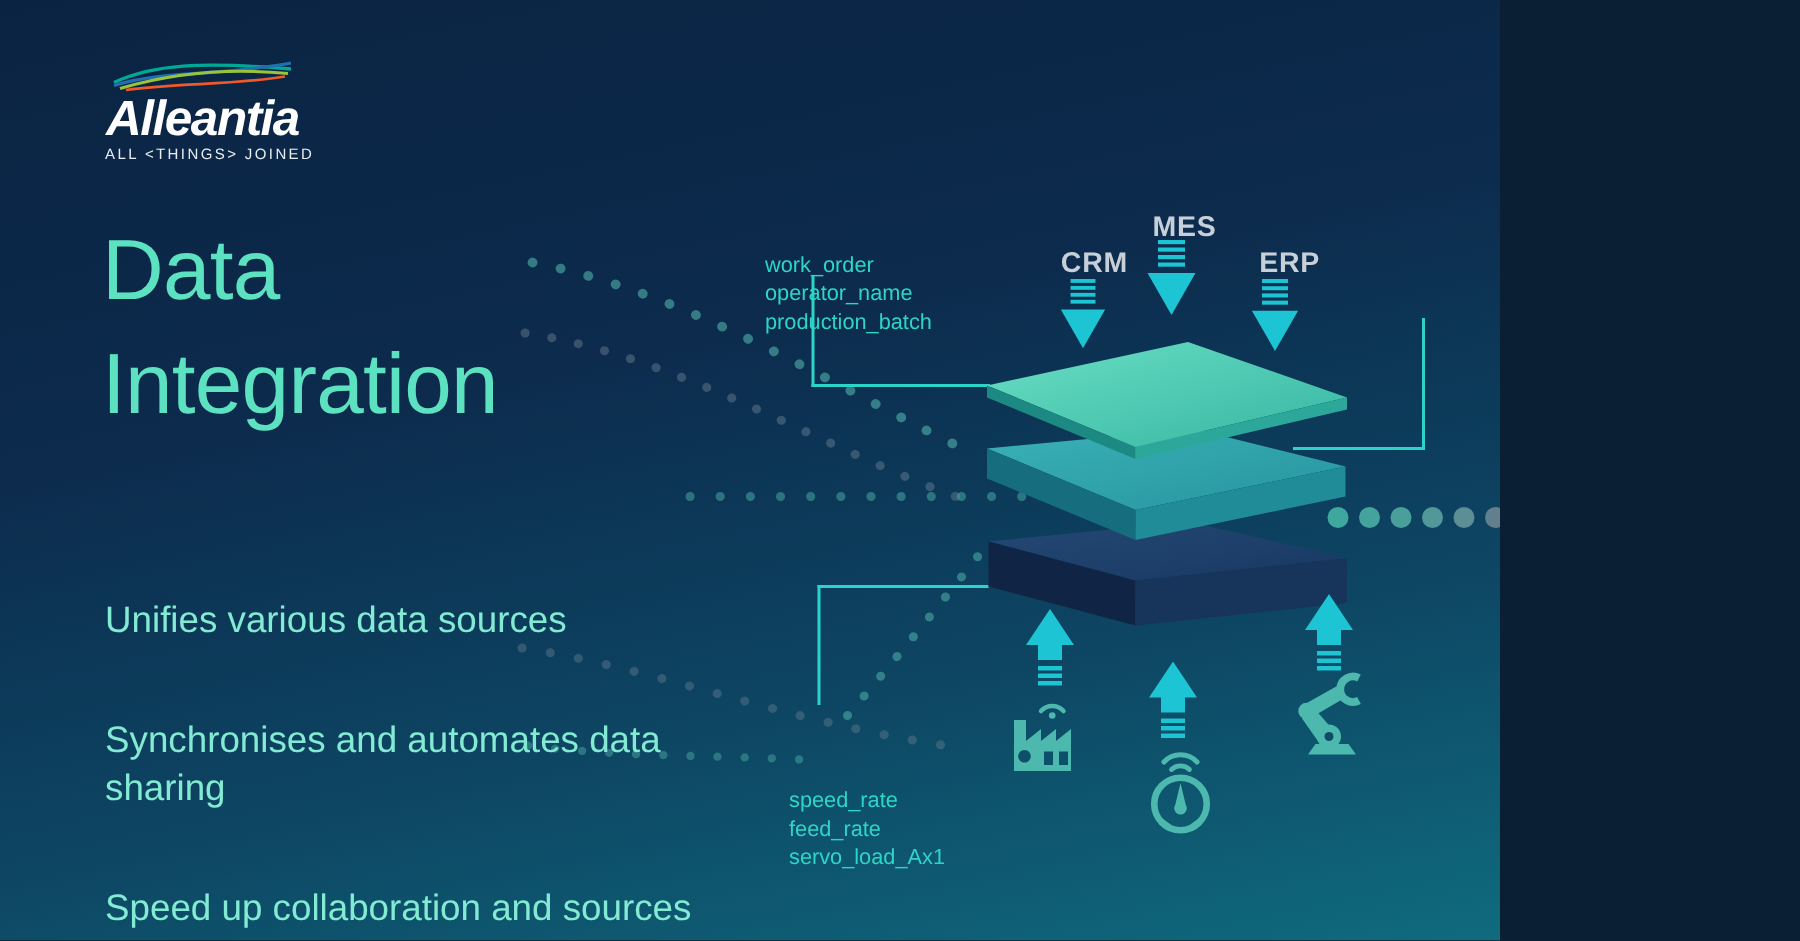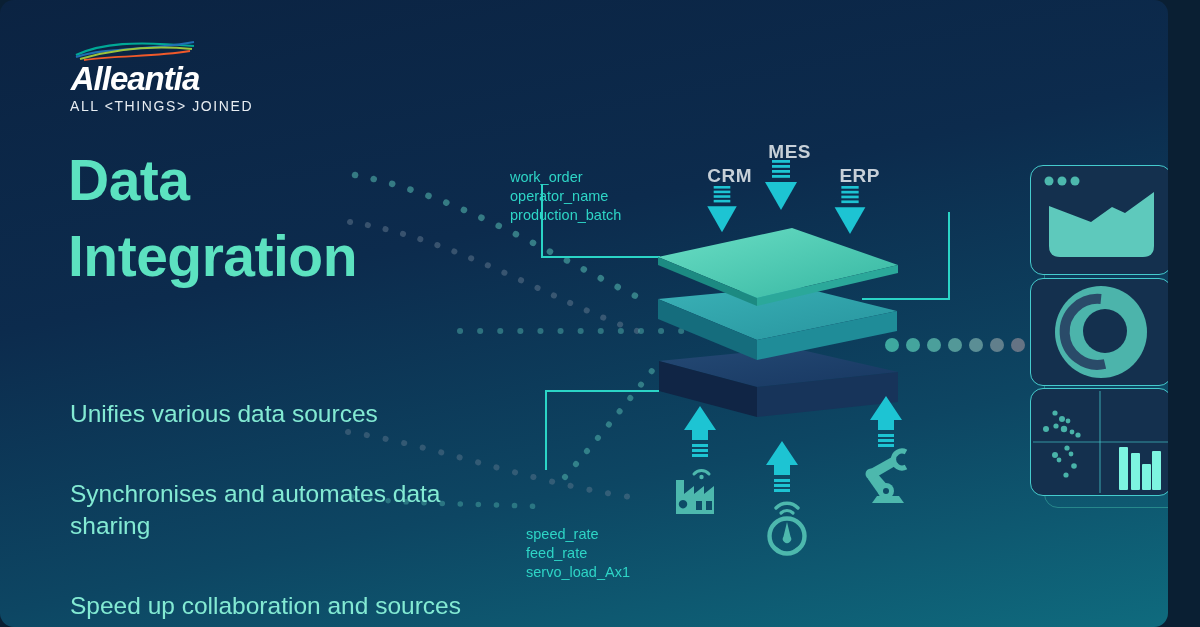--- a/index.html
+++ b/index.html
@@ -1,28 +1,27 @@
 <!DOCTYPE html>
 <html><head>
 <meta charset="utf-8">
 <style>
   html,body{margin:0;padding:0;background:#0a1f33;}
   .canvas{
-    position:relative;width:1168px;height:627px;overflow:hidden;
+    position:relative;width:1000px;height:627px;overflow:hidden;
     font-family:"Liberation Sans","DejaVu Sans",sans-serif;
     background:linear-gradient(168deg,#0B2342 0%,#0C2B4D 38%,#0D4663 70%,#0F6B7E 100%);
-    border-radius:14px;
   }
   .abs{position:absolute;}
   
   .logo{left:70px;top:36px;width:130px;text-align:center;}
   .brand-name{font-size:33px;font-weight:700;font-style:italic;color:#ffffff;letter-spacing:-1px;line-height:1;}
-  .brand-tagline{font-size:14px;color:#e8edf2;letter-spacing:1.6px;margin-top:3px;white-space:nowrap;}
-  
-  .headline{left:68px;top:142px;color:#5CE2C0;font-size:57px;font-weight:700;line-height:76px;letter-spacing:-0.5px;}
+  .brand-tagline{font-size:10px;color:#e8edf2;letter-spacing:1.6px;margin-top:3px;white-space:nowrap;}
+  
+  .headline{left:68px;top:142px;color:#5CE2C0;font-size:57px;font-weight:400;line-height:76px;letter-spacing:-0.5px;}
   .bullets{left:70px;top:350px;width:405px;color:#83EAD3;font-size:24.5px;line-height:32px;font-weight:400;}
   .bullets .bullet{margin-bottom:26px;margin-top:48px;}
   
   .fields{color:#2ED5C6;font-size:14.5px;line-height:19px;font-weight:500;margin-top:44px;}
   
   .sys{color:#C7D0D8;font-size:19px;font-weight:700;letter-spacing:0.5px;width:60px;text-align:right;}
   .conn-lt{left:541px;top:184px;width:117px;height:72px;border-left:2px solid #2BD4C6;border-bottom:2px solid #2BD4C6;}
   .conn-rt{left:862px;top:212px;width:86px;height:86px;border-right:2px solid #2BD4C6;border-bottom:2px solid #2BD4C6;}
   .conn-lb{left:545px;top:390px;width:112px;height:78px;border-left:2px solid #2BD4C6;border-top:2px solid #2BD4C6;}
   

